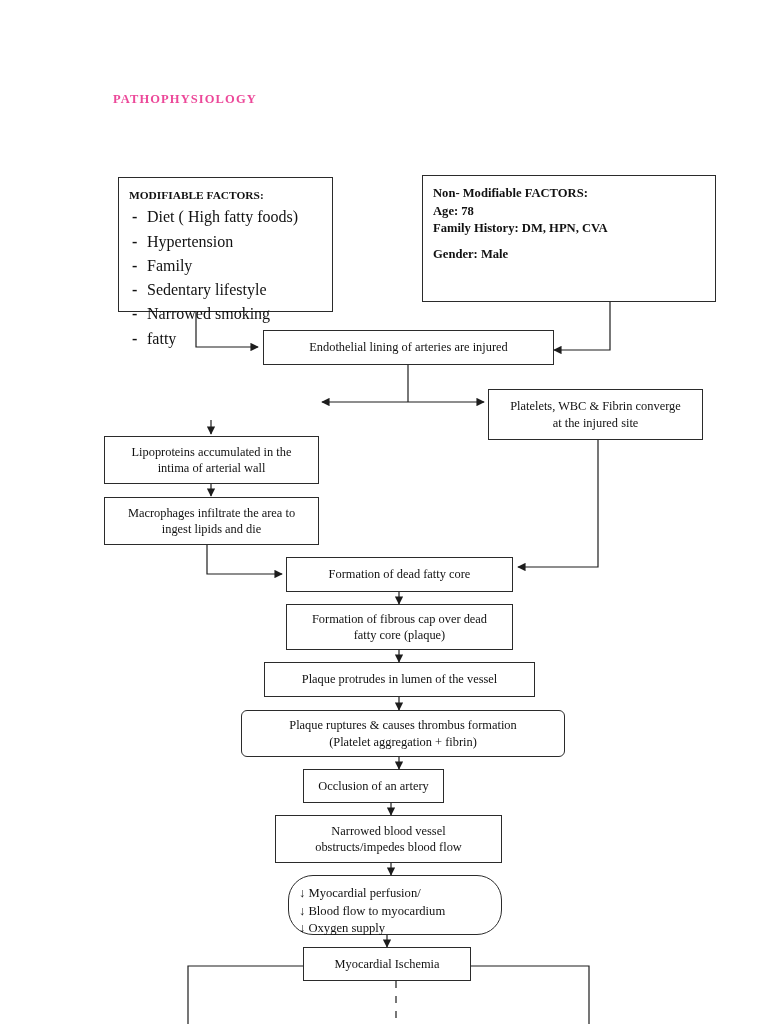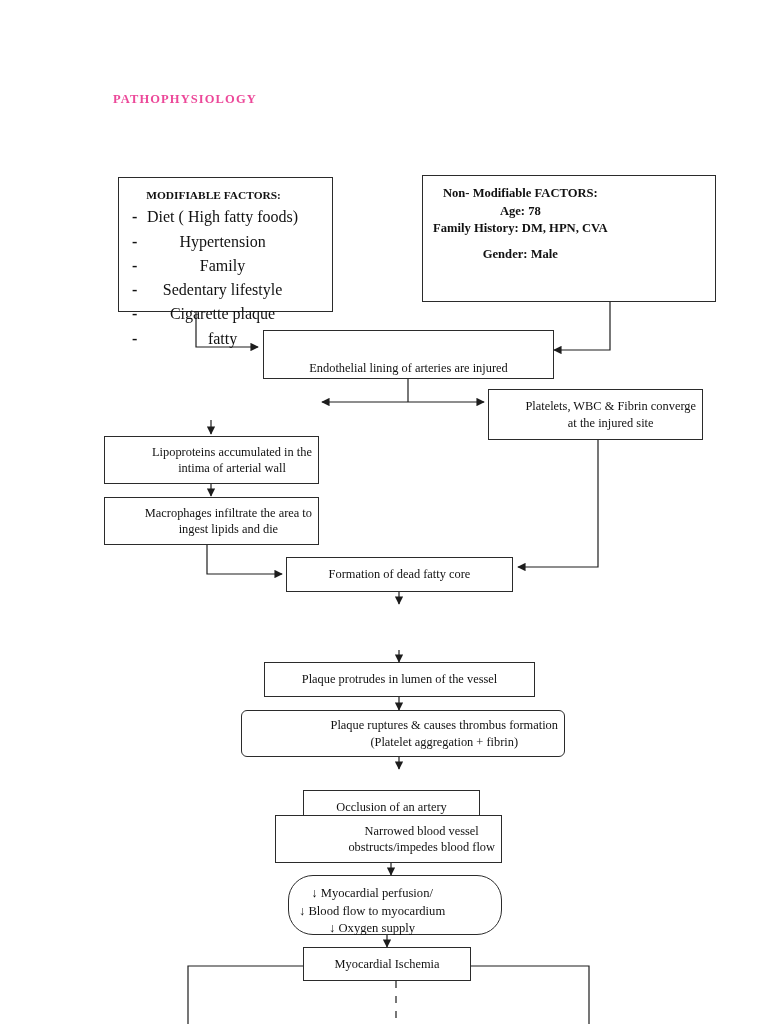--- a/index.html
+++ b/index.html
@@ -45,21 +45,21 @@
     color: #111111;
     display: flex;
     align-items: center;
     justify-content: center;
     text-align: center;
     padding: 2px 6px;
   }
   .node.left-align {
     align-items: flex-start;
     justify-content: flex-start;
-    text-align: center;
+    text-align: left;
     padding: 9px 10px;
   }
   .node.bold-block {
     font-weight: bold;
     font-size: 11.4px;
     line-height: 1.42;
   }
   .factors-title {
     font-weight: bold;
     display: block;
@@ -92,21 +92,21 @@
   }
   .nm-line.gap {
     margin-top: 8px;
   }
   .stack-line {
     display: block;
     white-space: nowrap;
     font-size: 12.6px;
     line-height: 1.40;
   }
-  .two-line { white-space: pre-line; justify-content: flex-end; }
+  .two-line { white-space: pre-line; }
 </style>
 </head>
 <body>
 
 <div id="page">
 
   <div class="page-title">PATHOPHYSIOLOGY</div>
 
   <svg id="connectors" viewBox="0 0 768 1024" xmlns="http://www.w3.org/2000/svg">
     <defs>
@@ -155,36 +155,36 @@
   </svg>
 
   <div class="node left-align bold-block" style="left:118px; top:177px; width:215px; height:135px;">
     <div>
       <span class="factors-title">MODIFIABLE FACTORS:</span>
       <ul class="bullets">
         <li>Diet ( High fatty foods)</li>
         <li>Hypertension</li>
         <li>Family</li>
         <li>Sedentary lifestyle</li>
-        <li>Cigarette plaque</li>
+        <li>Narrowed smoking</li>
         <li>fatty</li>
       </ul>
     </div>
   </div>
 
   <div class="node left-align" style="left:422px; top:175px; width:294px; height:127px;">
     <div>
       <span class="nm-line">Non- Modifiable FACTORS:</span>
       <span class="nm-line">Age: 78</span>
       <span class="nm-line">Family History: DM, HPN, CVA</span>
       <span class="nm-line gap">Gender: Male</span>
     </div>
   </div>
 
-  <div class="node" style="left:263px; top:330px; width:291px; height:49px;align-items:flex-end;">
+  <div class="node" style="left:263px; top:330px; width:291px; height:35px;">
     <span>Endothelial lining of arteries are injured</span>
   </div>
 
 
   <div class="node two-line" style="left:488px; top:389px; width:215px; height:51px;">
     <span>Platelets, WBC &amp; Fibrin converge
 at the injured site</span>
   </div>
 
   <div class="node two-line" style="left:104px; top:436px; width:215px; height:48px;">
@@ -194,31 +194,35 @@
 
   <div class="node two-line" style="left:104px; top:497px; width:215px; height:48px;">
     <span>Macrophages infiltrate the area to
 ingest lipids and die</span>
   </div>
 
   <div class="node" style="left:286px; top:557px; width:227px; height:35px;">
     <span>Formation of dead fatty core</span>
   </div>
 
+  <div class="node two-line" style="left:286px; top:604px; width:227px; height:46px;">
+    <span>Formation of fibrous cap over dead
+fatty core (plaque)</span>
+  </div>
 
   <div class="node" style="left:264px; top:662px; width:271px; height:35px;">
     <span>Plaque protrudes in lumen of the vessel</span>
   </div>
 
   <div class="node two-line" style="left:241px; top:710px; width:324px; height:47px;border-radius:6px;">
     <span>Plaque ruptures &amp; causes thrombus formation
 (Platelet aggregation + fibrin)</span>
   </div>
 
-  <div class="node" style="left:303px; top:790px; width:177px; height:34px;">
+  <div class="node" style="left:303px; top:769px; width:141px; height:34px;">
     <span>Occlusion of an artery</span>
   </div>
 
   <div class="node two-line" style="left:275px; top:815px; width:227px; height:48px;">
     <span>Narrowed blood vessel
 obstructs/impedes blood flow</span>
   </div>
 
   <div class="node left-align" style="left:288px; top:875px; width:214px; height:60px;border-radius:25px;">
     <div>

